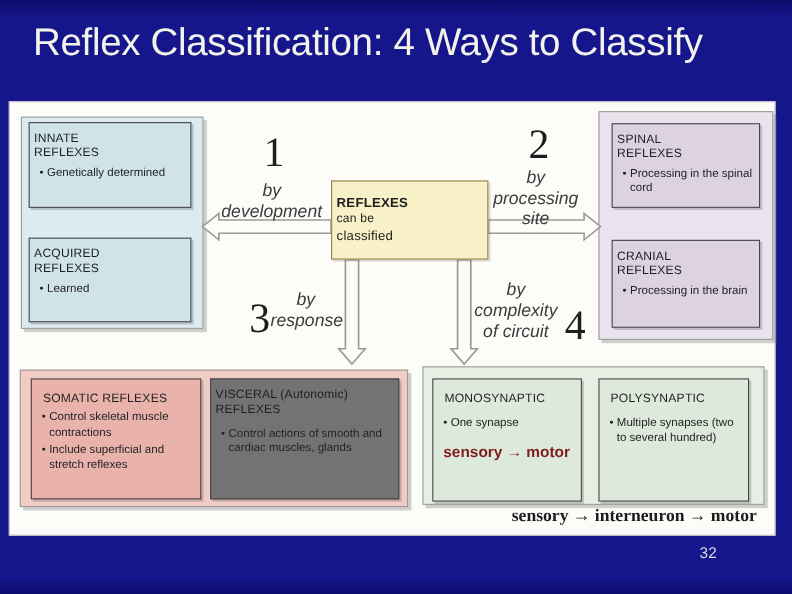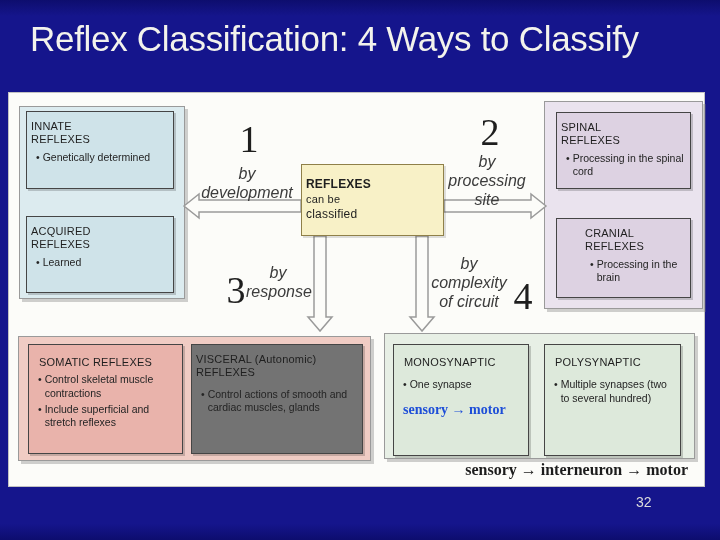--- a/index.html
+++ b/index.html
@@ -23,21 +23,21 @@
   }
   .box{
     position:absolute;border:1px solid #454545;box-sizing:border-box;
     box-shadow:2px 2px 0 rgba(0,0,0,0.18);
   }
   .grp-dev{left:10px;top:13px;width:166px;height:193px;background:#dcebef;}
   .box-innate{left:17px;top:18px;width:148px;height:78px;background:#cfe3e9;}
   .box-acquired{left:17px;top:123px;width:148px;height:77px;background:#cfe3e9;}
   .grp-proc{left:535px;top:8px;width:159px;height:208px;background:#eae3ee;}
   .box-spinal{left:547px;top:19px;width:135px;height:77px;background:#ddd2e2;}
-  .box-cranial{left:547px;top:125px;width:135px;height:80px;background:#ddd2e2;padding-left:24px;}
+  .box-cranial{left:547px;top:125px;width:135px;height:80px;background:#ddd2e2;}
   .box-center{
     left:292px;top:71px;width:143px;height:72px;background:#f8f1c7;
     border:1.5px solid #8f8049;box-shadow:2px 2px 0 rgba(0,0,0,0.12);
   }
   .grp-resp{left:9px;top:243px;width:353px;height:125px;background:#f0ccc4;}
   .box-somatic{left:19px;top:251px;width:155px;height:110px;background:#e9b3ab;}
   .box-visceral{left:182px;top:251px;width:172px;height:110px;background:#737373;}
   .grp-circ{left:375px;top:240px;width:311px;height:126px;background:#e7efe5;}
   .box-mono{left:384px;top:251px;width:136px;height:112px;background:#dde9db;}
   .box-poly{left:535px;top:251px;width:137px;height:112px;background:#dde9db;}
@@ -47,22 +47,22 @@
     margin:8px 4px 0 4px;white-space:pre-line;
   }
   .box-title.left{text-align:left;margin-left:10px;margin-top:11px;}
   .bullets{margin-top:4px;}
   .bullet-row{
     display:flex;gap:3px;font-size:10.5px;line-height:1.25;color:#242424;
     margin:3px 5px 0 9px;text-align:left;
   }
   .dot{flex:0 0 auto;}
   .formula{
-    font-family:Liberation Serif, serif;font-weight:600;font-size:14px;
-    color:#1d4ed8;margin:10px 0 0 9px;text-align:left;
+    font-family:Liberation Sans, sans-serif;font-weight:600;font-size:14px;
+    color:#7f1d1d;margin:10px 0 0 9px;text-align:left;
   }
   .caption{
     position:absolute;right:16px;top:368px;
     font-family:"Liberation Serif",serif;font-weight:600;font-size:16px;color:#1c1c1c;
   }
   .num{
     position:absolute;width:32px;text-align:center;
     font-family:"Liberation Serif",serif;font-size:38px;line-height:1;color:#1e1e1e;
   }
   .num-1{left:224px;top:27px;}

